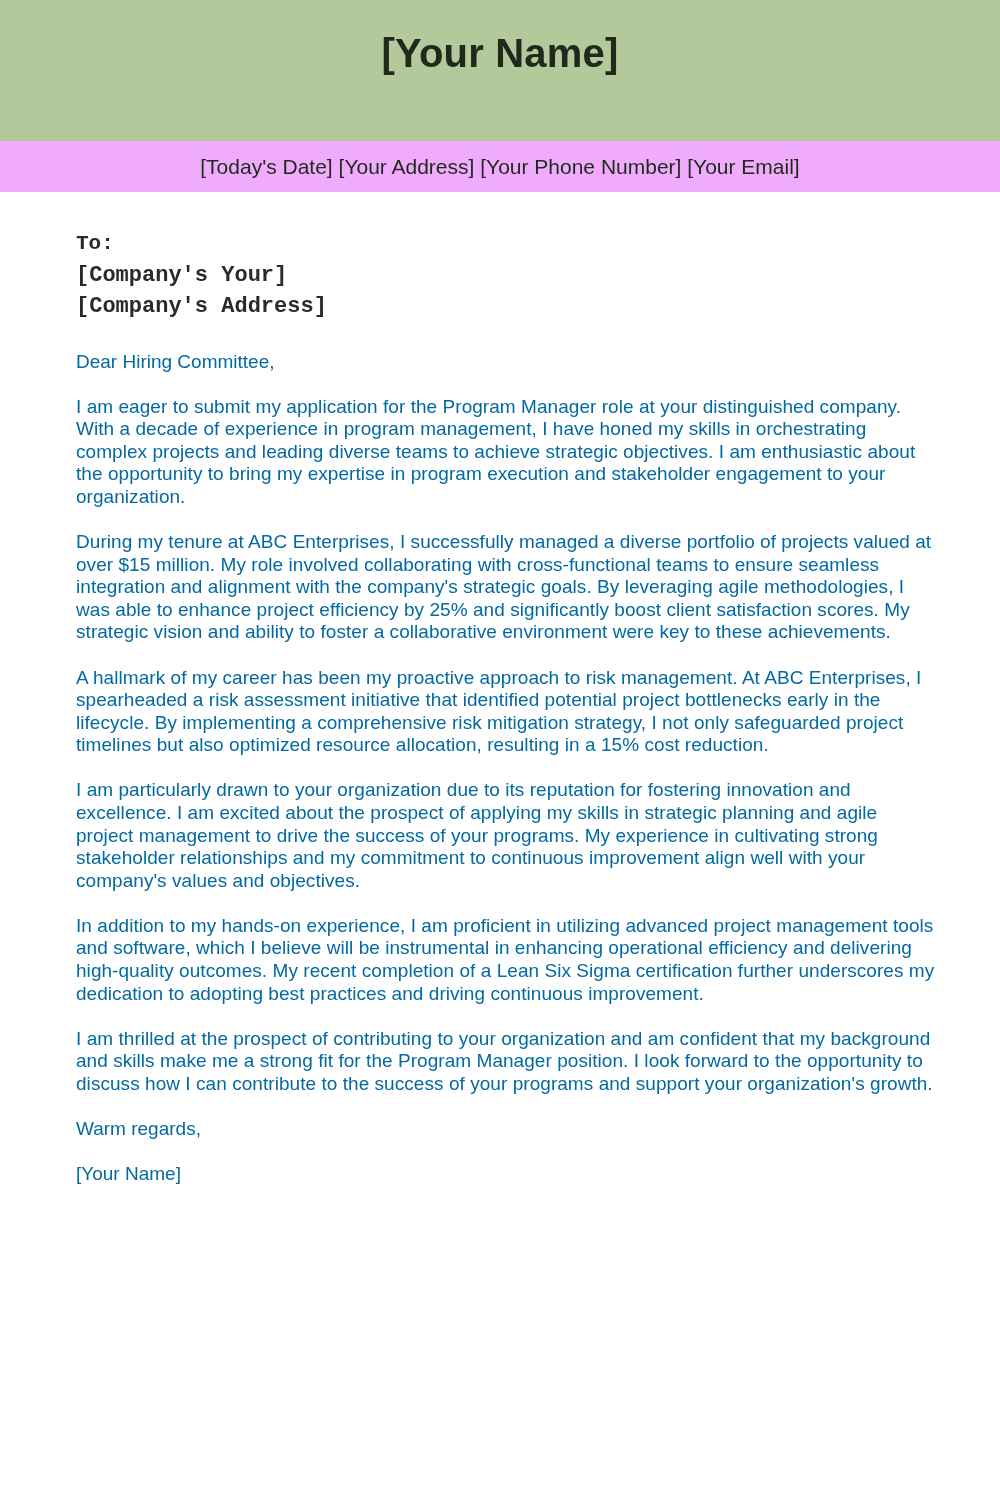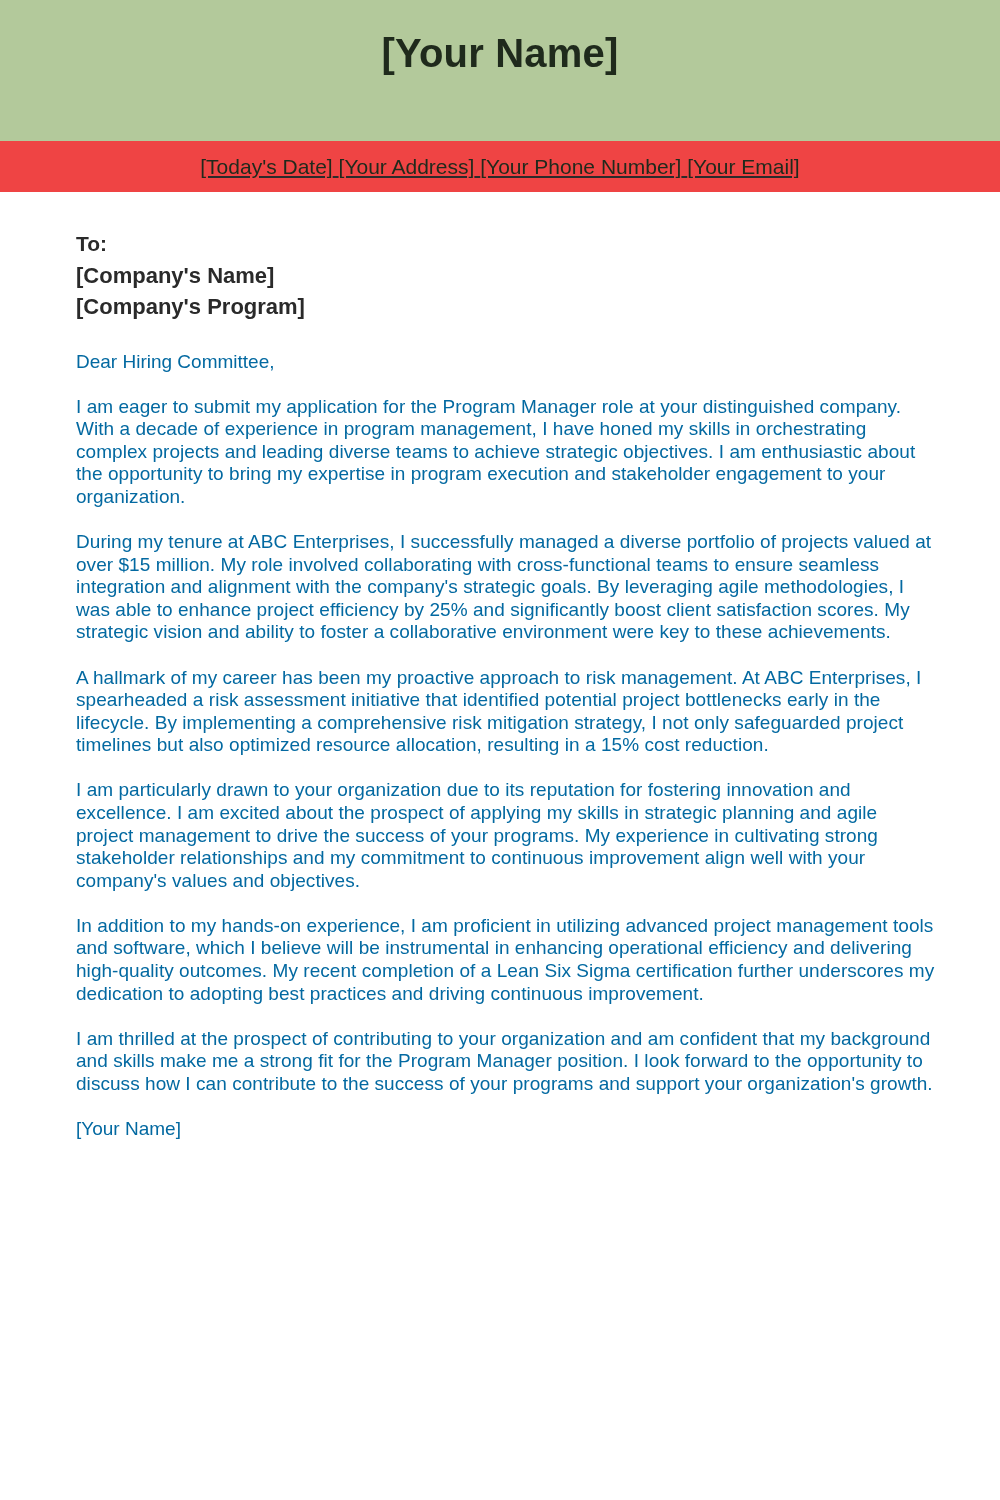--- a/index.html
+++ b/index.html
@@ -30,25 +30,24 @@
     font-weight: bold;
     color: #1f2a1c;
     letter-spacing: 0.2px;
     margin-top: -8px;
   }
   .contact-band {
     position: absolute;
     left: 0; top: 141px;
     width: 1000px;
     height: 51px;
-    background: #ef4444;
+    background: #f0abfc;
     display: flex;
     align-items: center;
     justify-content: center;
-    text-decoration: underline;
   }
   .contact-line {
     font-size: 21px;
     color: #1f2a1c;
   }
   .contact-line span + span::before {
     content: " ";
   }
   .content {
     position: absolute;
@@ -56,21 +55,21 @@
     top: 228px;
     width: 860px;
   }
   .recipient {
     font-size: 22px;
     font-weight: bold;
     color: #2a2a2a;
     line-height: 31.5px;
     margin: 0 0 28px 0;
   }
-  .recipient div { white-space: nowrap; }
+  .recipient div { white-space: nowrap; font-family: Liberation Mono, monospace; }
   .recipient .to-label { font-size: 21px; }
   .salutation,
   .para,
   .closing,
   .signature {
     font-size: 19px;
     line-height: 22.6px;
     color: #0369a1;
     margin: 0 0 22.5px 0;
   }
@@ -88,27 +87,28 @@
     <span>[Today's Date]</span>
     <span>[Your Address]</span>
     <span>[Your Phone Number]</span>
     <span>[Your Email]</span>
   </div>
 </div>
 
 <main class="content">
   <div class="recipient">
     <div class="to-label">To:</div>
-    <div>[Company's Name]</div>
-    <div>[Company's Program]</div>
+    <div>[Company's Your]</div>
+    <div>[Company's Address]</div>
   </div>
 
   <p class="salutation">Dear Hiring Committee,</p>
 
   <p class="para">I am eager to submit my application for the Program Manager role at your distinguished company. With a decade of experience in program management, I have honed my skills in orchestrating complex projects and leading diverse teams to achieve strategic objectives. I am enthusiastic about the opportunity to bring my expertise in program execution and stakeholder engagement to your organization.</p>
   <p class="para">During my tenure at ABC Enterprises, I successfully managed a diverse portfolio of projects valued at over $15 million. My role involved collaborating with cross-functional teams to ensure seamless integration and alignment with the company's strategic goals. By leveraging agile methodologies, I was able to enhance project efficiency by 25% and significantly boost client satisfaction scores. My strategic vision and ability to foster a collaborative environment were key to these achievements.</p>
   <p class="para">A hallmark of my career has been my proactive approach to risk management. At ABC Enterprises, I spearheaded a risk assessment initiative that identified potential project bottlenecks early in the lifecycle. By implementing a comprehensive risk mitigation strategy, I not only safeguarded project timelines but also optimized resource allocation, resulting in a 15% cost reduction.</p>
   <p class="para">I am particularly drawn to your organization due to its reputation for fostering innovation and excellence. I am excited about the prospect of applying my skills in strategic planning and agile project management to drive the success of your programs. My experience in cultivating strong stakeholder relationships and my commitment to continuous improvement align well with your company's values and objectives.</p>
   <p class="para">In addition to my hands-on experience, I am proficient in utilizing advanced project management tools and software, which I believe will be instrumental in enhancing operational efficiency and delivering high-quality outcomes. My recent completion of a Lean Six Sigma certification further underscores my dedication to adopting best practices and driving continuous improvement.</p>
   <p class="para">I am thrilled at the prospect of contributing to your organization and am confident that my background and skills make me a strong fit for the Program Manager position. I look forward to the opportunity to discuss how I can contribute to the success of your programs and support your organization's growth.</p>
 
+  <p class="closing">Warm regards,</p>
   <p class="signature">[Your Name]</p>
 </main>
 
 </body></html>

